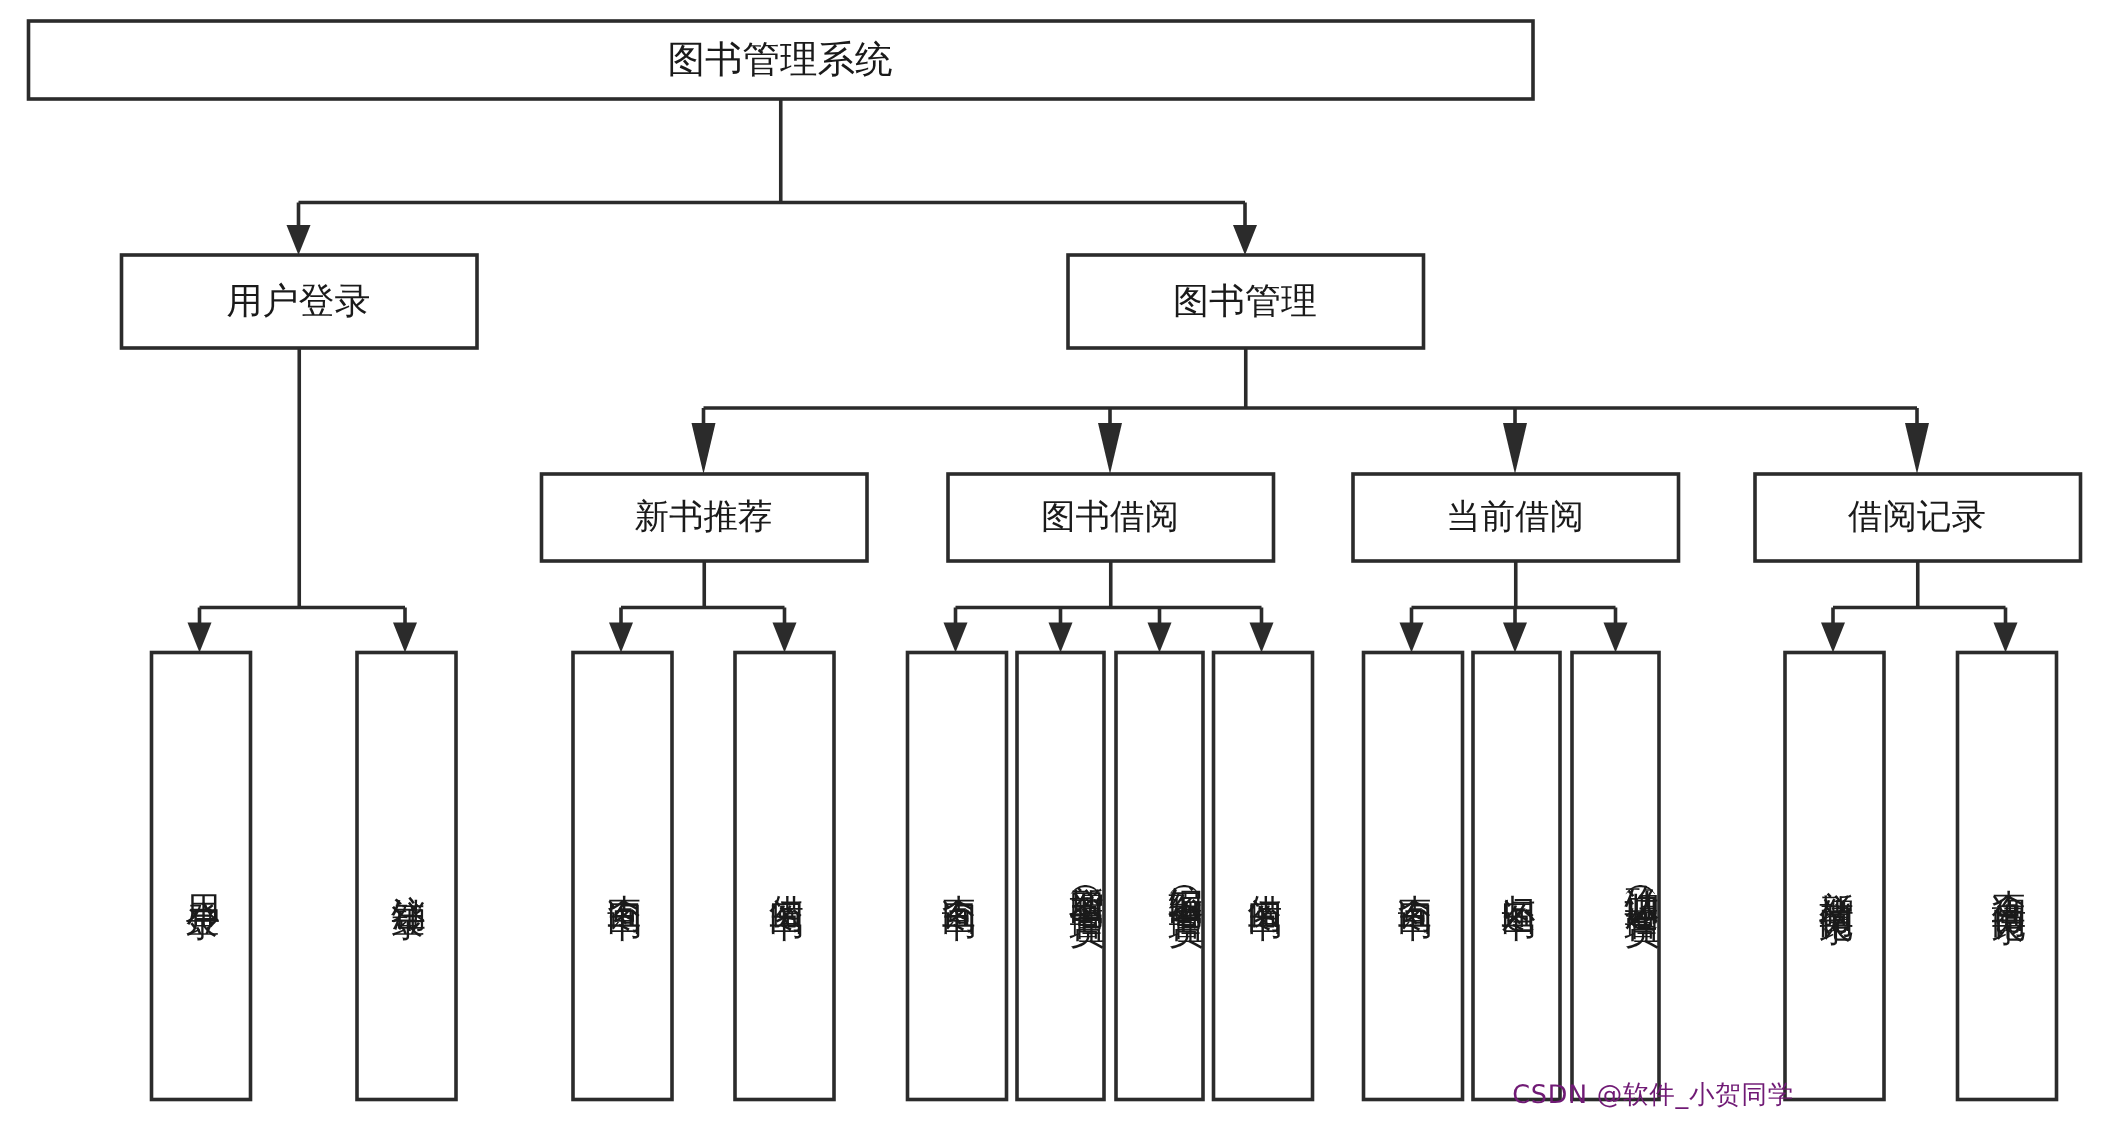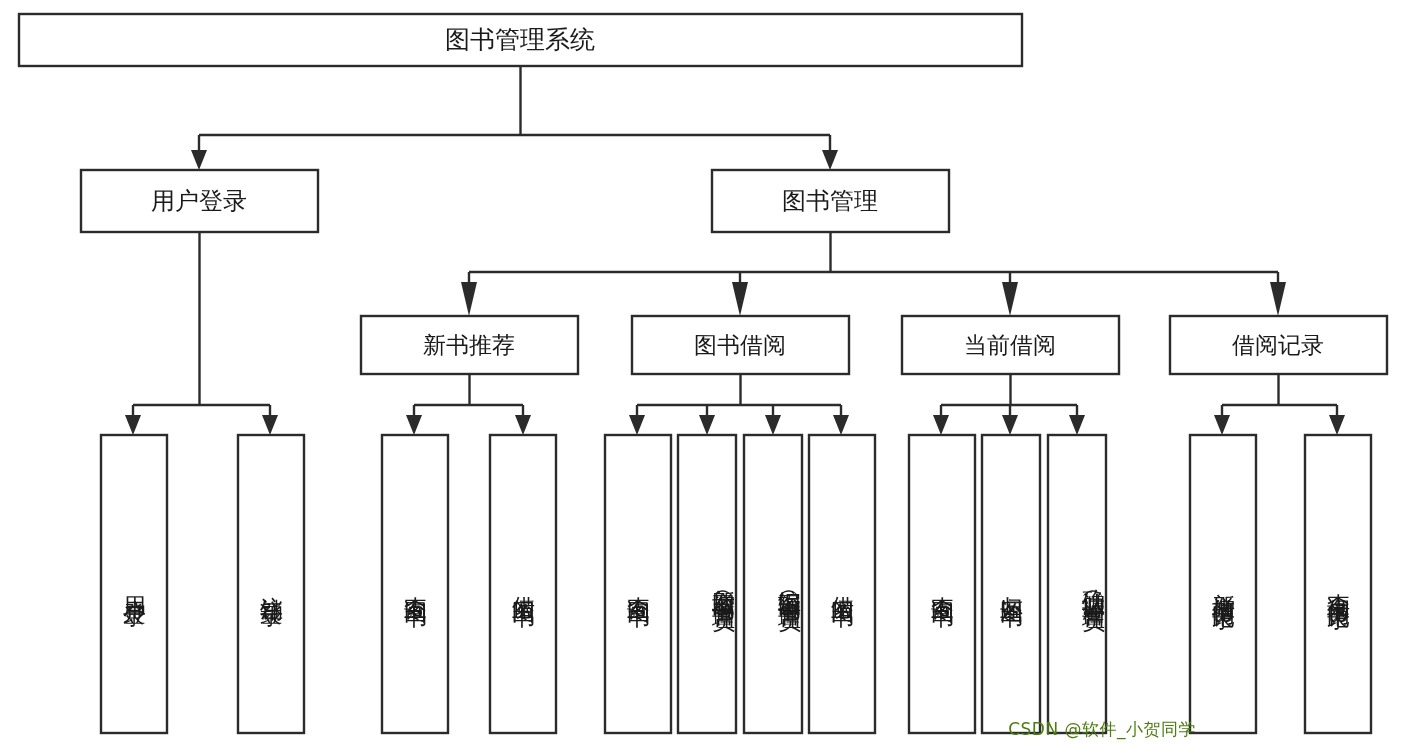--- a/index.html
+++ b/index.html
@@ -63,21 +63,21 @@
     color: #1a1a1a;
     white-space: nowrap;
     pointer-events: none;
   }
   .watermark {
     position: absolute;
     right: 8px;
     bottom: 6px;
     font-family: "DejaVu Sans", "Liberation Sans", sans-serif;
     font-size: 17px;
-    color: #4d7c0f;
+    color: #701a75;
     letter-spacing: 0.5px;
     white-space: nowrap;
   }
 </style>
 </head>
 <body>
 
 <div id="diagram-root">
 
   <svg id="tree-svg" viewBox="0 0 1405 747">

